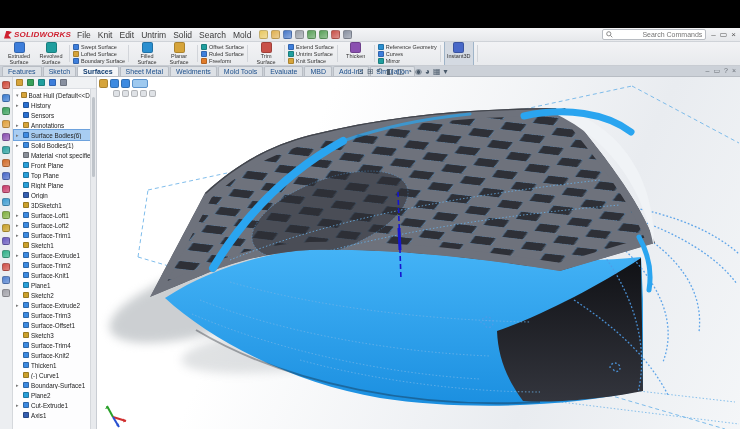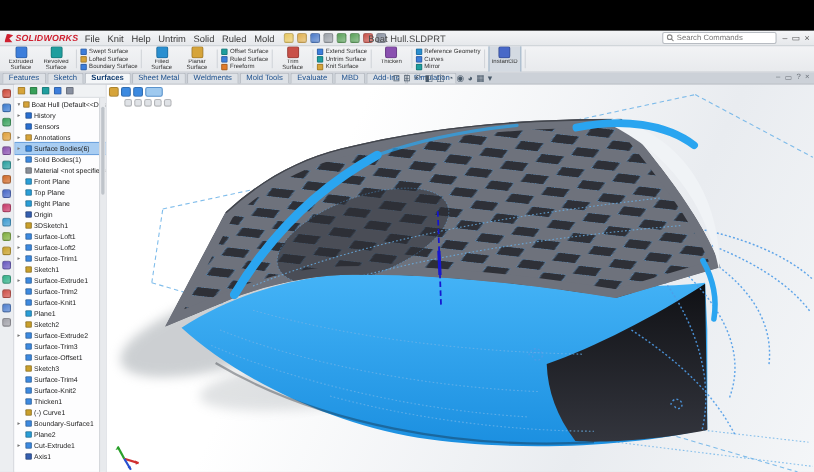--- a/index.html
+++ b/index.html
@@ -15,21 +15,21 @@
   .logo-text{color:var(--accent-red);font-weight:bold;font-size:8px;letter-spacing:.2px;font-style:italic;}
   .menubar{display:flex;gap:7px;margin-right:8px;}
   .menu-item{color:#3a3a3a;cursor:default;}
   .qa{display:flex;gap:3px;align-items:center;}
   .qa-icon{width:9px;height:9px;border-radius:2px;border:1px solid rgba(0,0,0,.18);}
   .doc-title{position:absolute;left:0;right:0;text-align:center;font-size:8.5px;color:#4a4a4a;pointer-events:none;}
   .tb-right{margin-left:auto;display:flex;align-items:center;gap:5px;}
   .searchbox{display:flex;align-items:center;gap:2px;width:104px;height:11px;background:#fff;
     border:1px solid #b8bcc2;border-radius:2px;padding:0 3px;}
   .searchbox svg{flex:0 0 auto;}
-  .searchbox input{border:0;outline:0;width:100%;font-size:7px;color:#555;background:transparent;padding:0;}
+  .searchbox input{border:0;outline:0;width:100%;font-size:7px;color:#555;background:transparent;padding:0;text-align:right;}
   .winbtns{display:flex;gap:4px;font-size:8px;color:#555;}
   .winbtns span{cursor:default;}
 
   
   .ribbon{height:24px;background:linear-gradient(#f2f3f5,#e8eaed);border-bottom:1px solid #c8ccd2;
     display:flex;align-items:stretch;padding:1px 2px;overflow:hidden;}
   .rgroup{display:flex;align-items:center;gap:2px;padding:0 2px;}
   .rgroup.stack{flex-direction:column;align-items:flex-start;justify-content:center;gap:0;}
   .rsep{width:1px;background:#d2d5da;margin:2px 1px;}
   .rtool-large{width:30px;display:flex;flex-direction:column;align-items:center;gap:1px;padding:1px 0;border-radius:2px;}
@@ -92,37 +92,36 @@
   <div class="app">
 
     <div class="titlebar">
       <div class="logo">
         <div class="logo-mark"></div>
         <span class="logo-text">SOLIDWORKS</span>
       </div>
       <div class="menubar">
           <span class="menu-item">File</span>
           <span class="menu-item">Knit</span>
-          <span class="menu-item">Help</span>
+          <span class="menu-item">Edit</span>
           <span class="menu-item">Untrim</span>
           <span class="menu-item">Solid</span>
-          <span class="menu-item">Ruled</span>
+          <span class="menu-item">Search</span>
           <span class="menu-item">Mold</span>
         </div>
       <div class="qa">
           <div class="qa-icon" style="background: linear-gradient(145deg, rgb(232, 200, 96), rgba(255, 255, 255, 0.45) 120%) rgb(232, 200, 96);"></div>
           <div class="qa-icon" style="background: linear-gradient(145deg, rgb(224, 176, 80), rgba(255, 255, 255, 0.45) 120%) rgb(224, 176, 80);"></div>
           <div class="qa-icon" style="background: linear-gradient(145deg, rgb(72, 120, 200), rgba(255, 255, 255, 0.45) 120%) rgb(72, 120, 200);"></div>
           <div class="qa-icon" style="background: linear-gradient(145deg, rgb(154, 160, 168), rgba(255, 255, 255, 0.45) 120%) rgb(154, 160, 168);"></div>
           <div class="qa-icon" style="background: linear-gradient(145deg, rgb(88, 160, 88), rgba(255, 255, 255, 0.45) 120%) rgb(88, 160, 88);"></div>
           <div class="qa-icon" style="background: linear-gradient(145deg, rgb(88, 160, 88), rgba(255, 255, 255, 0.45) 120%) rgb(88, 160, 88);"></div>
           <div class="qa-icon" style="background: linear-gradient(145deg, rgb(200, 80, 72), rgba(255, 255, 255, 0.45) 120%) rgb(200, 80, 72);"></div>
           <div class="qa-icon" style="background: linear-gradient(145deg, rgb(136, 144, 160), rgba(255, 255, 255, 0.45) 120%) rgb(136, 144, 160);"></div>
         </div>
-      <div class="doc-title">Boat Hull.SLDPRT</div>
       <div class="tb-right">
         <div class="searchbox">
           <svg width="7" height="7" viewBox="0 0 10 10">
             <circle cx="4" cy="4" r="3" fill="none" stroke="#888" stroke-width="1.4"></circle>
             <line x1="6.2" y1="6.2" x2="9" y2="9" stroke="#888" stroke-width="1.4"></line>
           </svg>
           <input placeholder="Search Commands" style="">
         </div>
         <div class="winbtns">
             <span>–</span>

